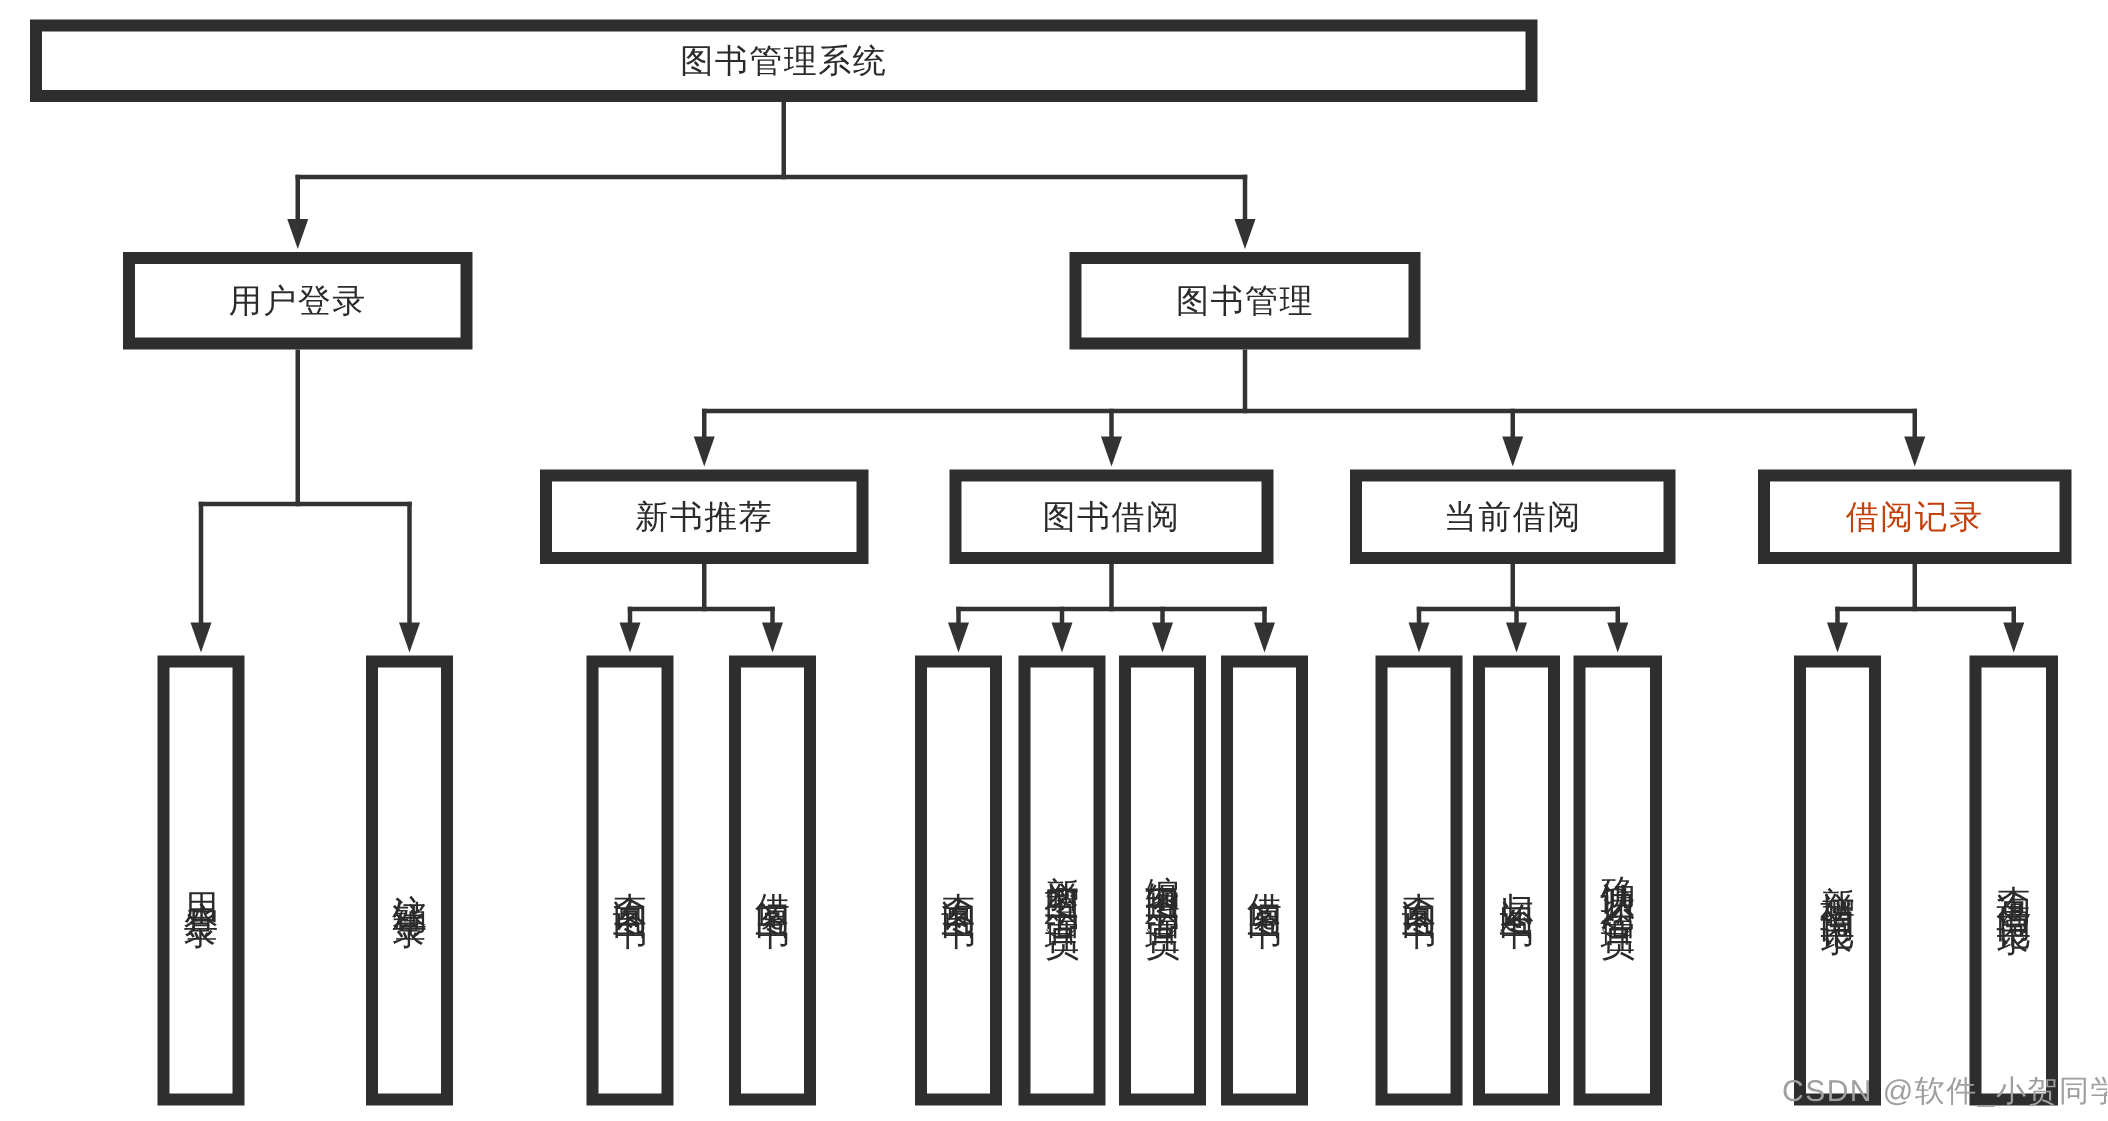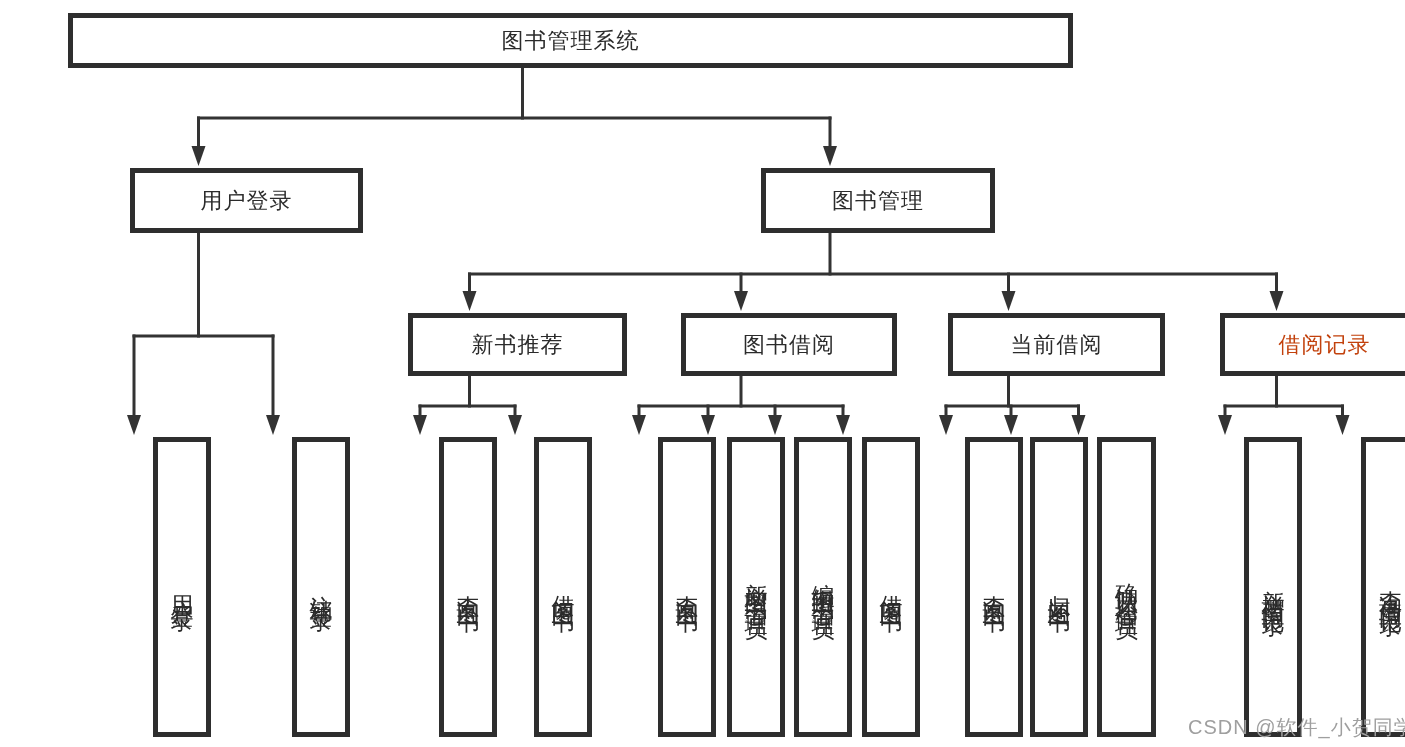--- a/index.html
+++ b/index.html
@@ -19,26 +19,25 @@
     position: absolute;
     left: 0;
     top: 0;
     width: 1405px;
     height: 747px;
   }
   .node {
     position: absolute;
     box-sizing: border-box;
     background: #ffffff;
-    border: 5px solid #0f172a;
+    border: 8px solid #0f172a;
     display: flex;
     align-items: center;
     justify-content: center;
     color: #2b2b2b;
-    margin-left: 48px;
   }
   .node.h .label {
     font-size: 22px;
     letter-spacing: 1px;
     white-space: nowrap;
   }
   .node.v .label {
     writing-mode: vertical-rl;
     text-orientation: mixed;
     font-size: 23px;

